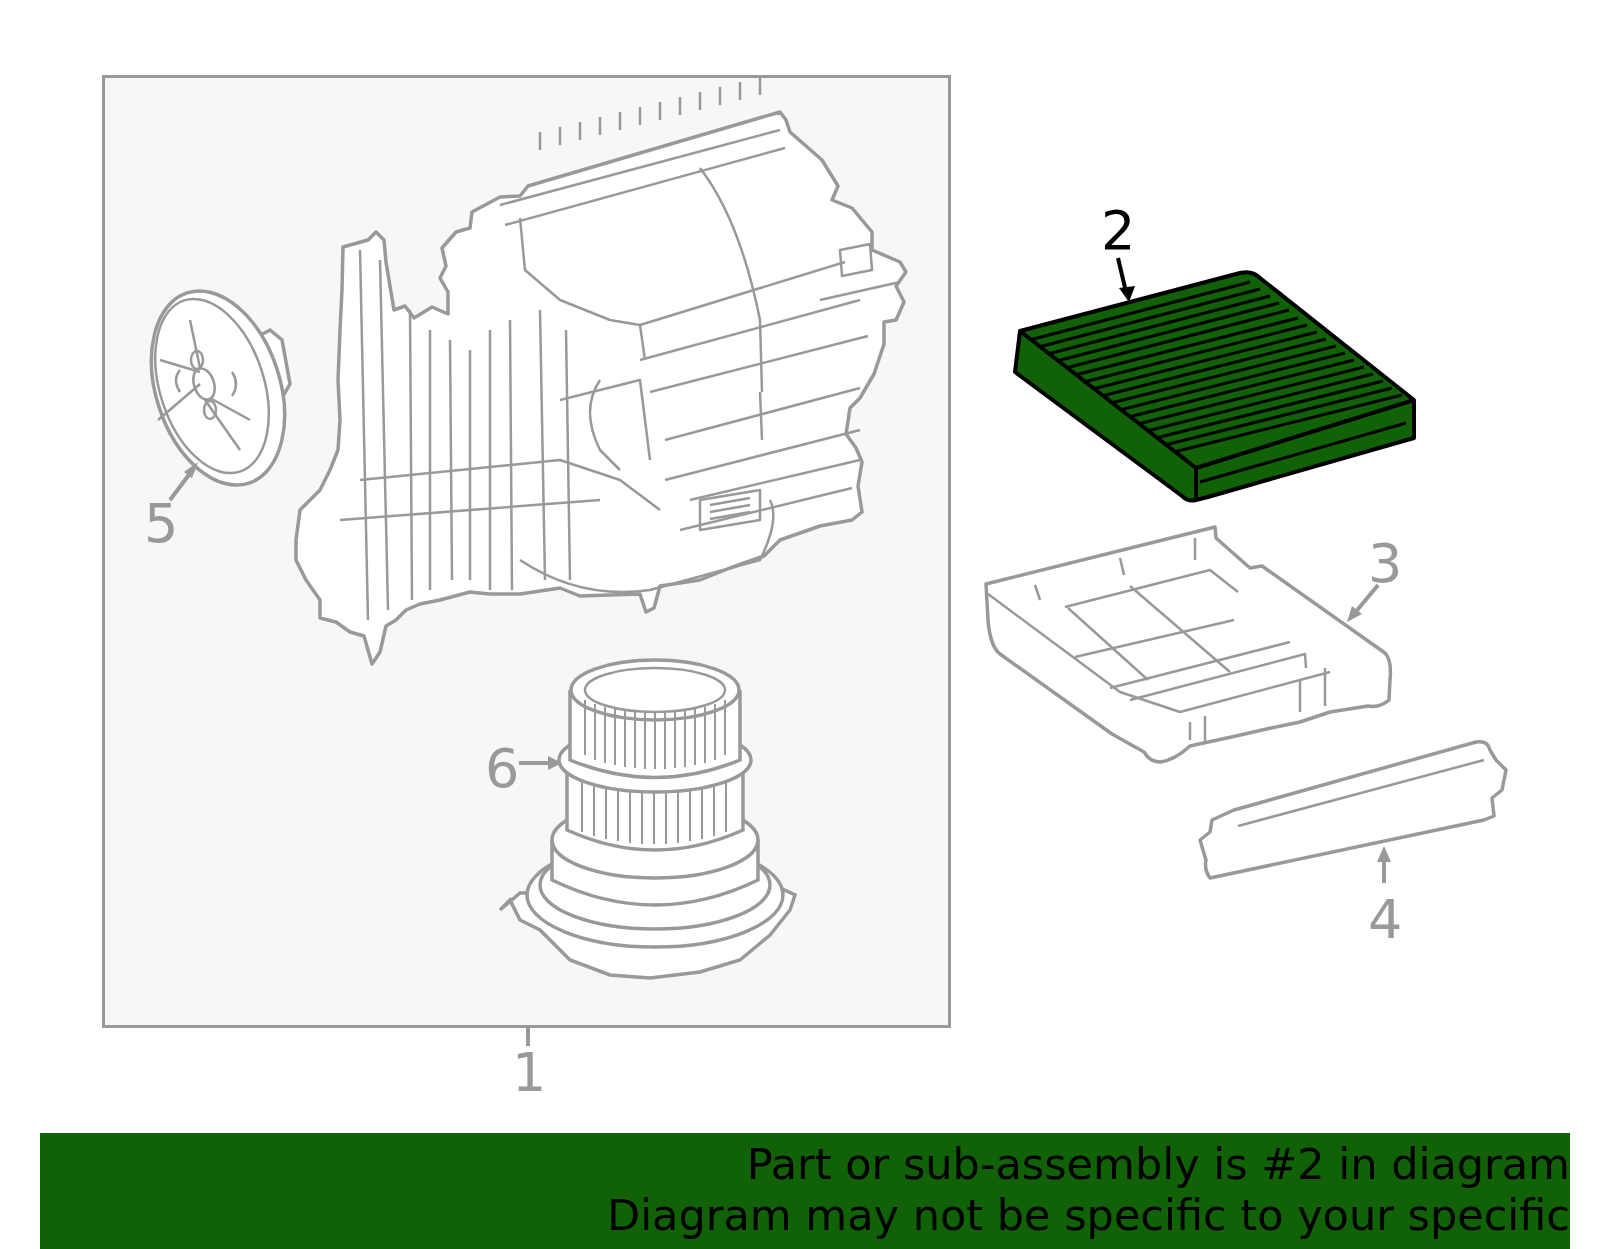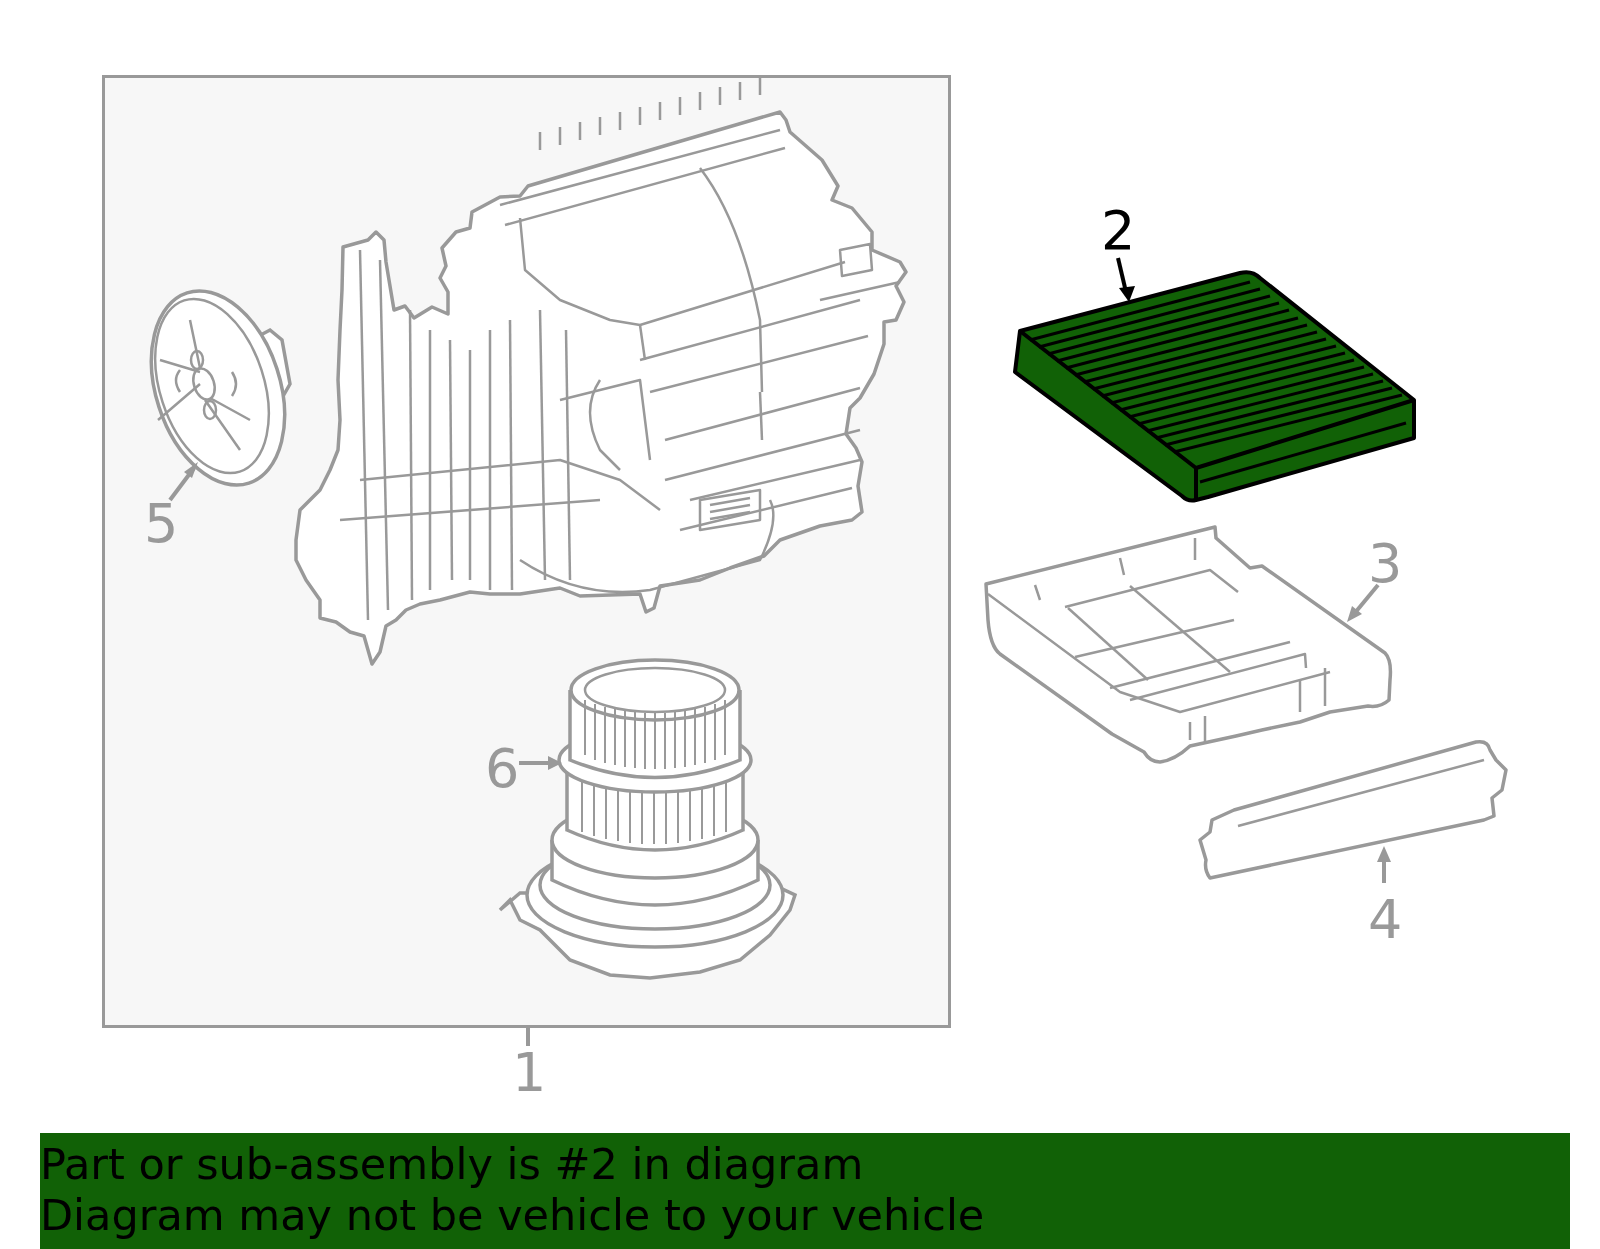--- a/index.html
+++ b/index.html
@@ -6,21 +6,21 @@
     body { width:1600px; height:1249px; position:relative; overflow:hidden;
            font-family:"DejaVu Sans", sans-serif; }
     .stage { position:absolute; left:0; top:0; width:1600px; height:1249px; }
     .assembly-box { position:absolute; left:102px; top:75px; width:849px; height:953px;
                     background:#f7f7f7; border:3px solid #999999; box-sizing:border-box; }
     .callout { position:absolute; font-family:"DejaVu Sans", sans-serif; font-size:54px;
                line-height:54px; color:#999999; }
     .callout.active { color:#000000; }
     svg.art { position:absolute; left:0; top:0; }
     .banner { position:absolute; left:40px; top:1133px; width:1530px; height:116px;
-              background:#116106; text-align:left; color:#000000;
+              background:#116106; text-align:right; color:#000000;
               font-family:"DejaVu Sans", sans-serif; font-size:43px; line-height:51px;
               padding-top:6px; box-sizing:border-box; }
     .banner div { white-space:nowrap; }
   </style>
 </head>
 <body>
 
 <div class="stage">
 
   <div class="assembly-box"></div>
@@ -162,15 +162,15 @@
 
   <div class="callout" style="left:512px; top:1046px;">1</div>
   <div class="callout active" style="left:1101px; top:204px;">2</div>
   <div class="callout" style="left:1368px; top:537px;">3</div>
   <div class="callout" style="left:1368px; top:893px;">4</div>
   <div class="callout" style="left:144px; top:497px;">5</div>
   <div class="callout" style="left:485px; top:742px;">6</div>
 
   <div class="banner">
     <div>Part or sub-assembly is #2 in diagram</div>
-    <div>Diagram may not be vehicle to your vehicle</div>
+    <div>Diagram may not be specific to your specific</div>
   </div>
 </div>
 
 </body></html>

